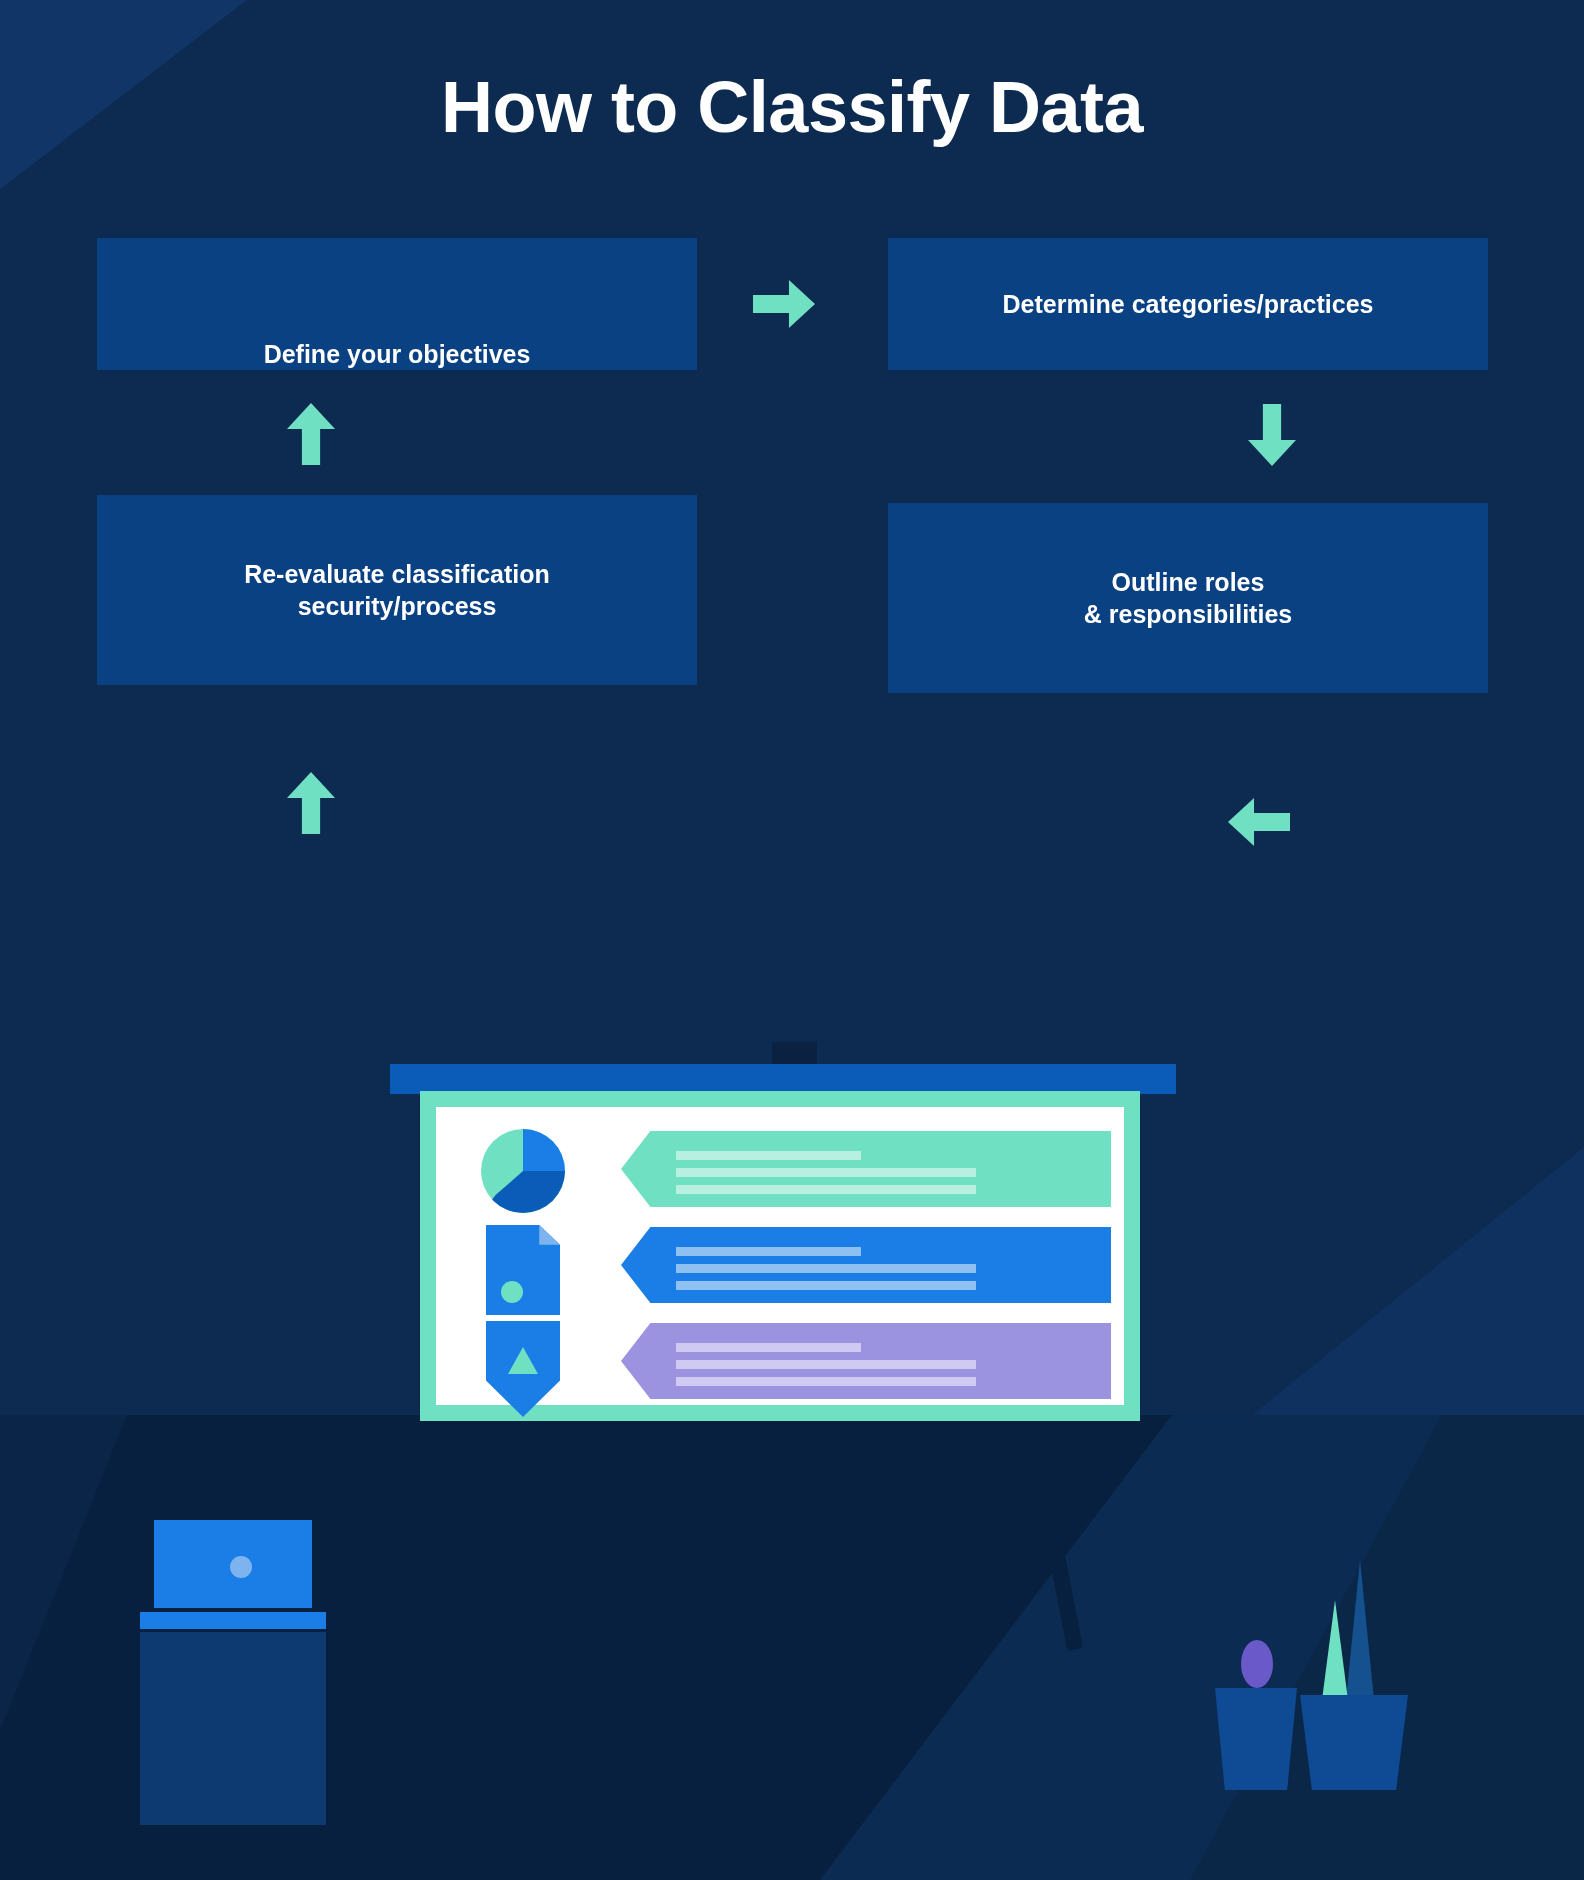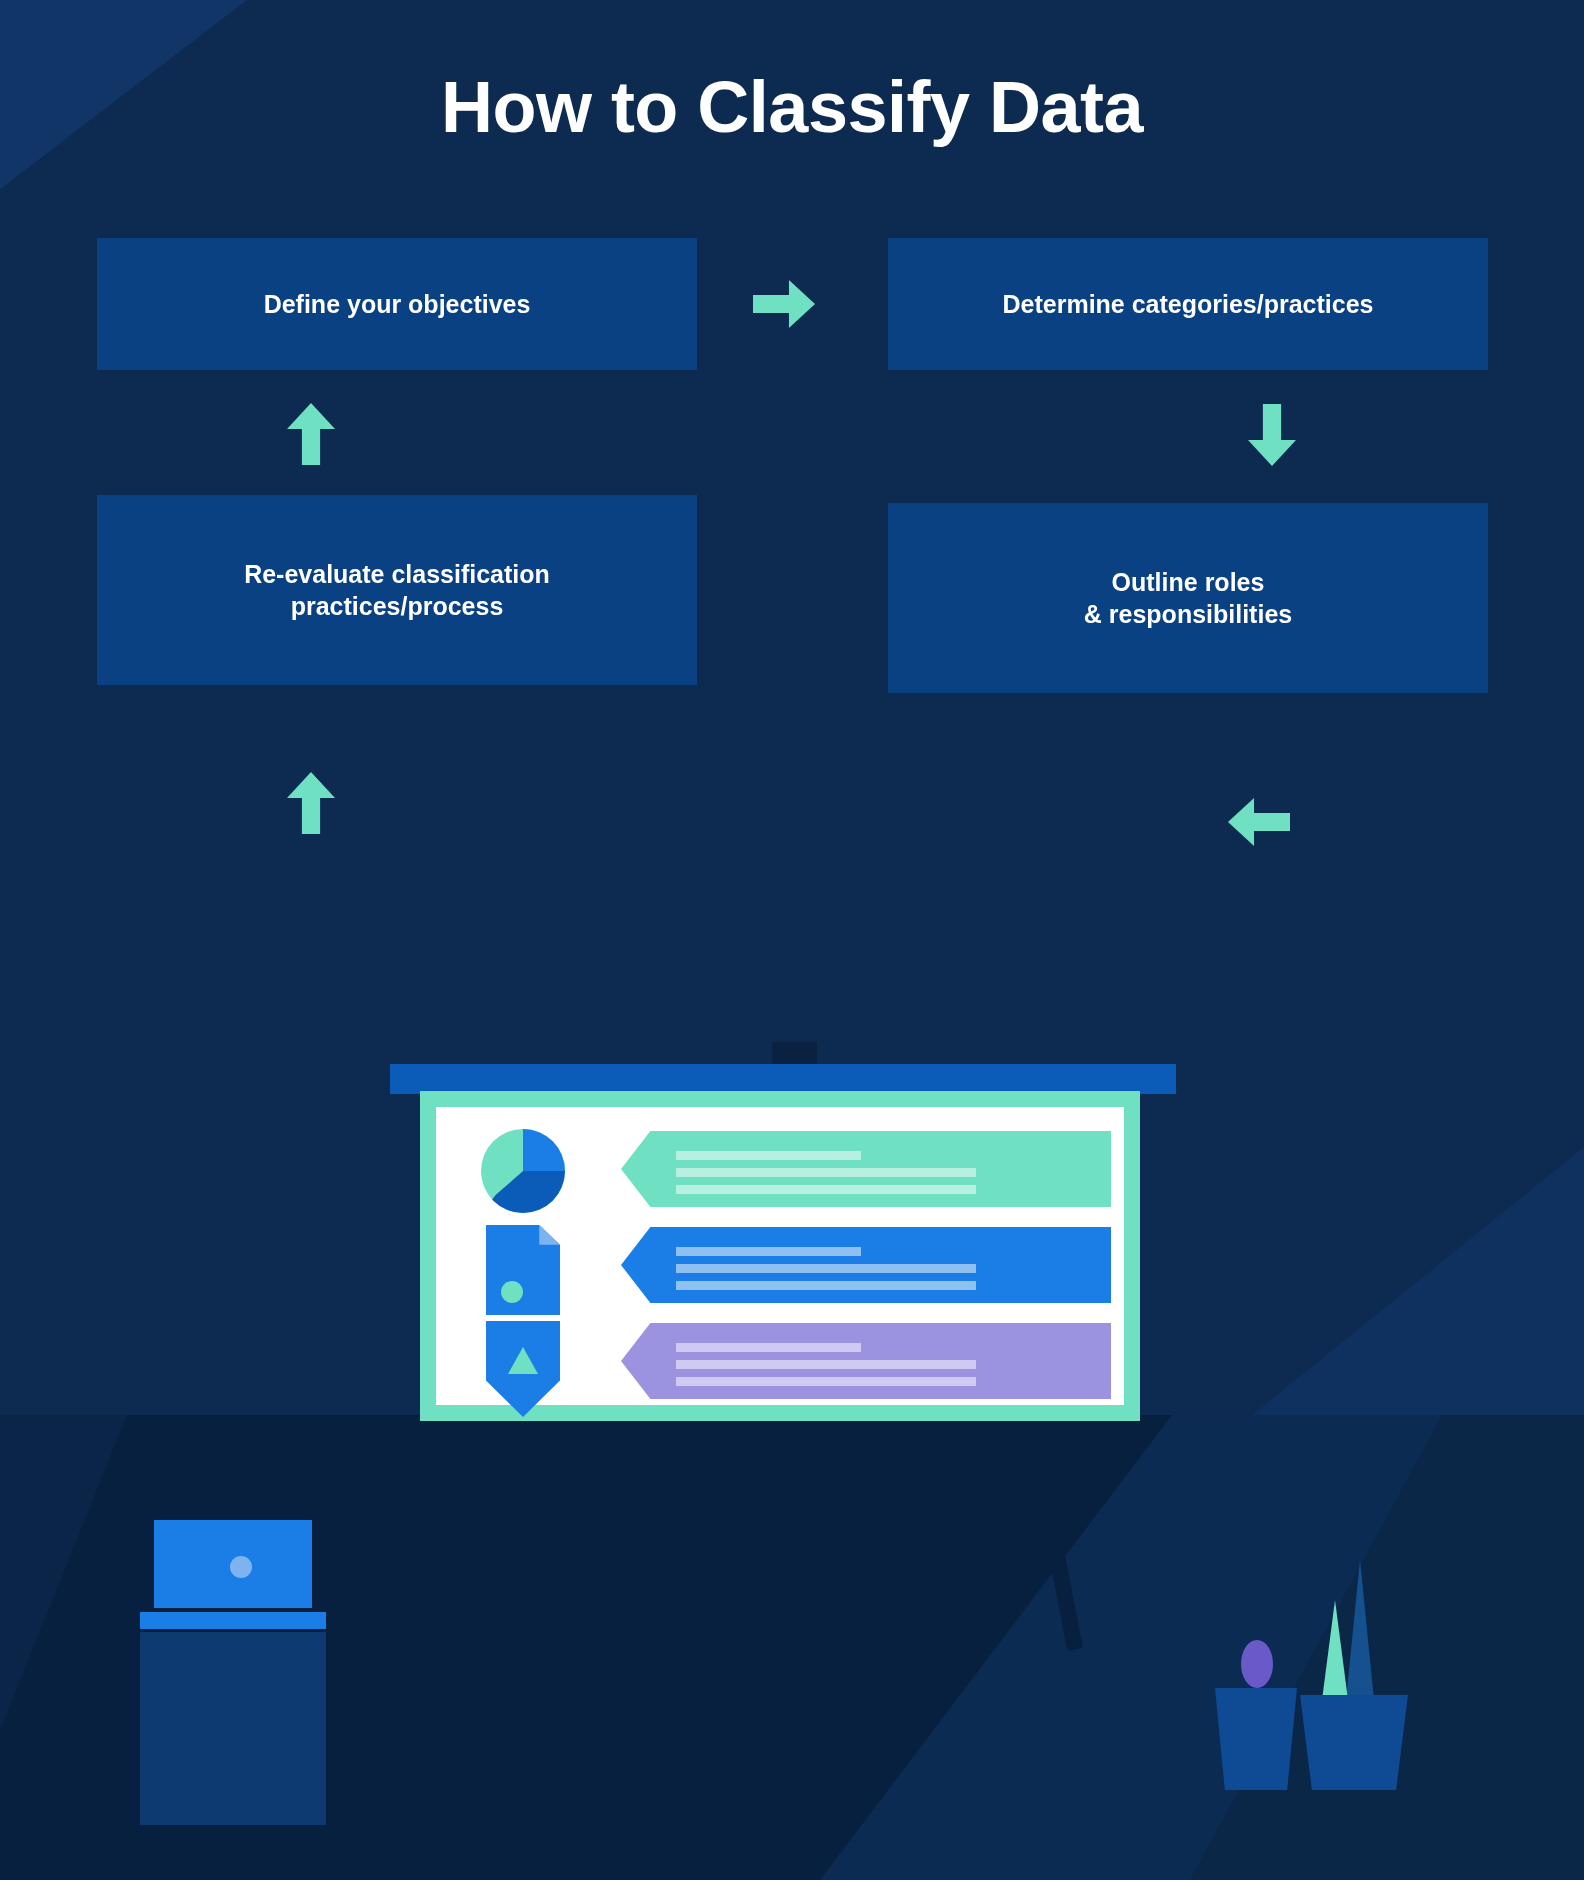--- a/index.html
+++ b/index.html
@@ -23,21 +23,21 @@
   
   .title{position:absolute;left:0;top:66px;width:1584px;text-align:center;color:#ffffff;
      font-size:72px;font-weight:bold;letter-spacing:-0.5px;}
 
   
   .box{position:absolute;background:#0a4183;display:flex;align-items:center;justify-content:center;
      color:#ffffff;font-size:25px;font-weight:bold;text-align:center;line-height:1.28;padding:0 14px;
      box-sizing:border-box;}
   .box span{display:block;}
 
-  #box-define   {left:97px; top:238px; width:600px; height:132px;}
+  #box-define   {left:97px; top:238px; width:600px; height:132px;align-items:flex-end;}
   #box-determine{left:888px;top:238px; width:600px; height:132px;}
   #box-reeval   {left:97px; top:495px; width:600px; height:190px;}
   #box-outline  {left:888px;top:495px; width:600px; height:190px;margin-top:8px;}
   #box-develop  {left:492px;top:770px; width:600px; height:132px;}
 
   
   .arrow{position:absolute;background:#6fe0c2;}
   .ar-right{width:62px;height:48px;clip-path:polygon(0 31%,58% 31%,58% 0,100% 50%,58% 100%,58% 69%,0 69%);}
   .ar-left {width:62px;height:48px;clip-path:polygon(100% 31%,42% 31%,42% 0,0 50%,42% 100%,42% 69%,100% 69%);}
   .ar-up   {width:48px;height:62px;clip-path:polygon(31% 100%,31% 42%,0 42%,50% 0,100% 42%,69% 42%,69% 100%);}
@@ -135,21 +135,21 @@
     <span>Define your objectives</span>
   </div>
 
   <div class="box" id="box-determine">
     <span>Determine categories/practices</span>
   </div>
 
   <div class="box" id="box-reeval">
     <div>
       <span>Re-evaluate classification</span>
-      <span>practices/process</span>
+      <span>security/process</span>
     </div>
   </div>
 
   <div class="box" id="box-outline">
     <div>
       <span>Outline roles</span>
       <span>&amp; responsibilities</span>
     </div>
   </div>
 

